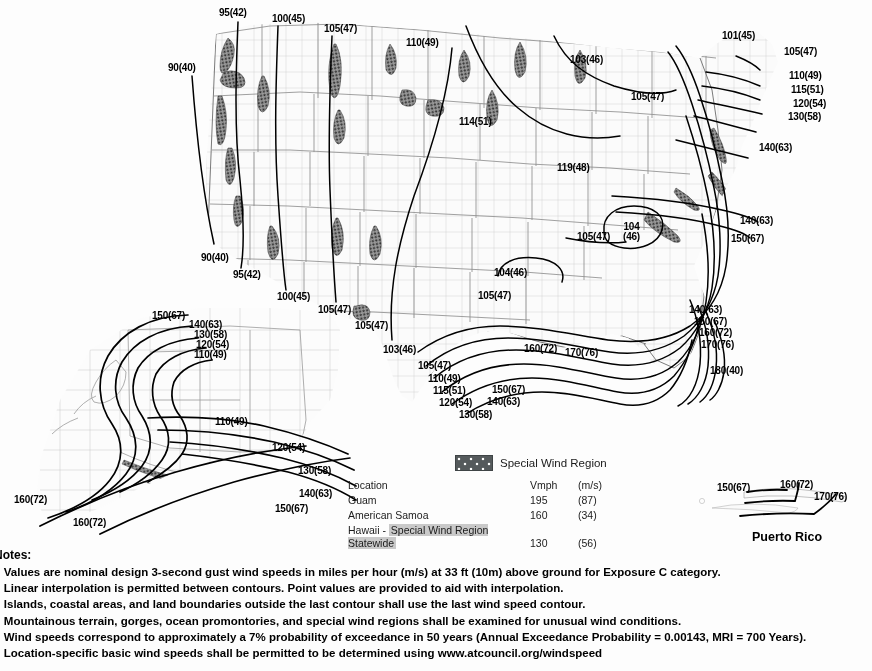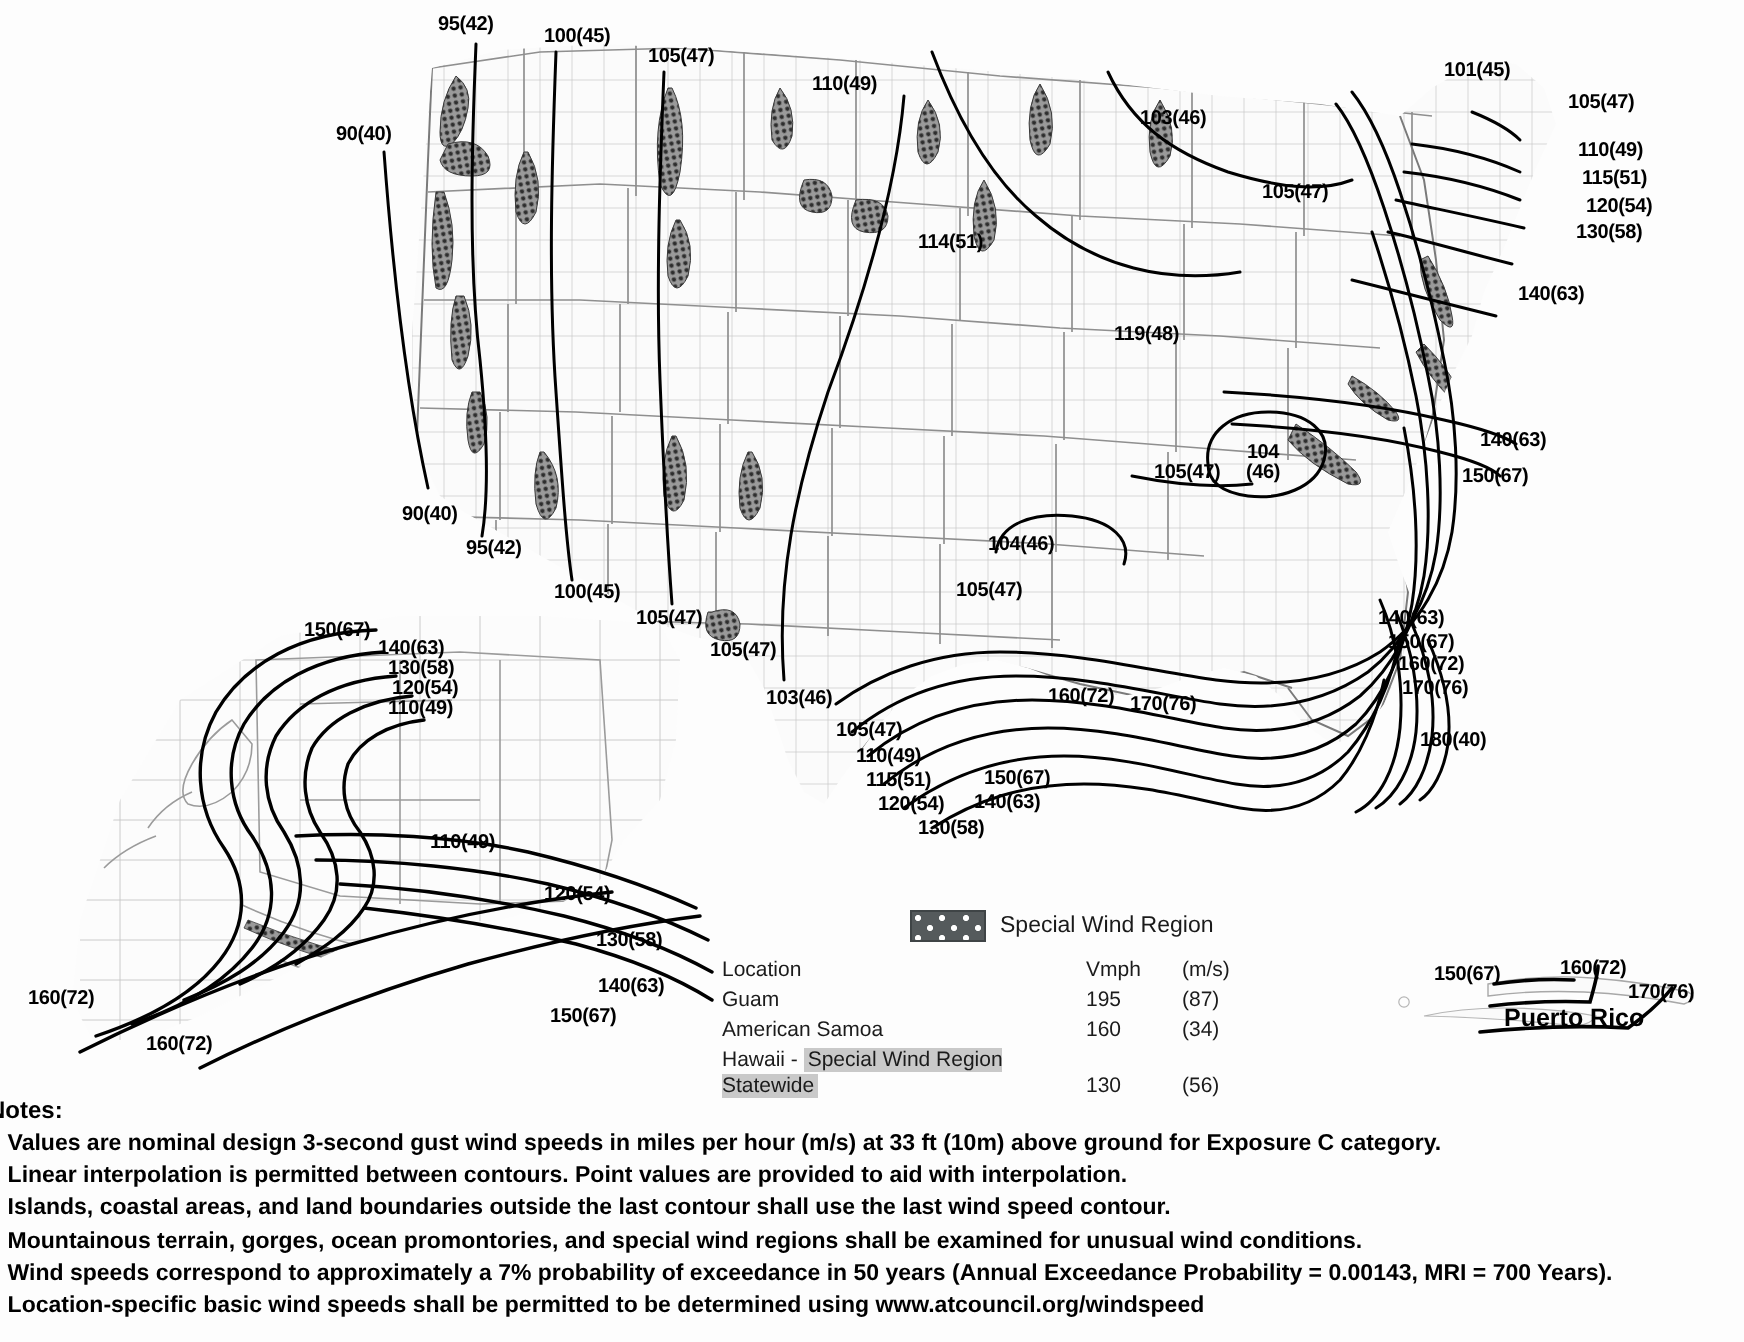--- a/index.html
+++ b/index.html
@@ -68,42 +68,41 @@
 
   
   #location-table {
     position: absolute;
     left: 348px;
     top: 478px;
     width: 272px;
     border-collapse: collapse;
     font-size: 10.5px;
     color: #1b1b1b;
-    margin-left: 13px;
   }
   #location-table td, #location-table th {
     padding: 1px 0 1px 0;
     text-align: left;
     font-weight: normal;
     vertical-align: bottom;
     line-height: 13px;
   }
   #location-table .c-loc   { width: 182px; }
   #location-table .c-mph   { width: 48px; }
   #location-table .c-ms    { width: 42px; }
   .hl {
     background: #c9c9c9;
     padding: 0 2px;
   }
 
   
   #pr-caption {
     position: absolute;
     left: 752px;
-    top: 502px;
+    top: 530px;
     font-size: 12.5px;
     font-weight: bold;
     color: #000;
   }
 
   
   #notes {
     position: absolute;
     left: 0px;
     top: 548px;

